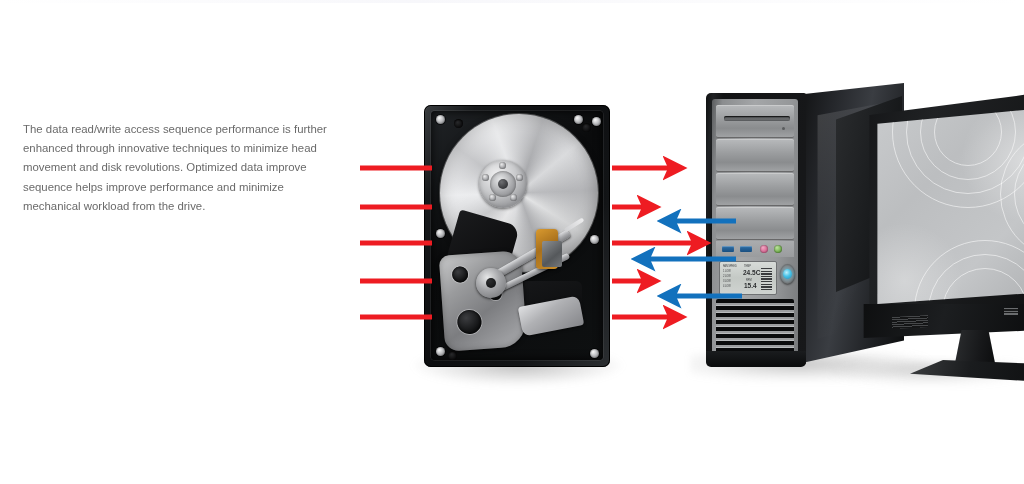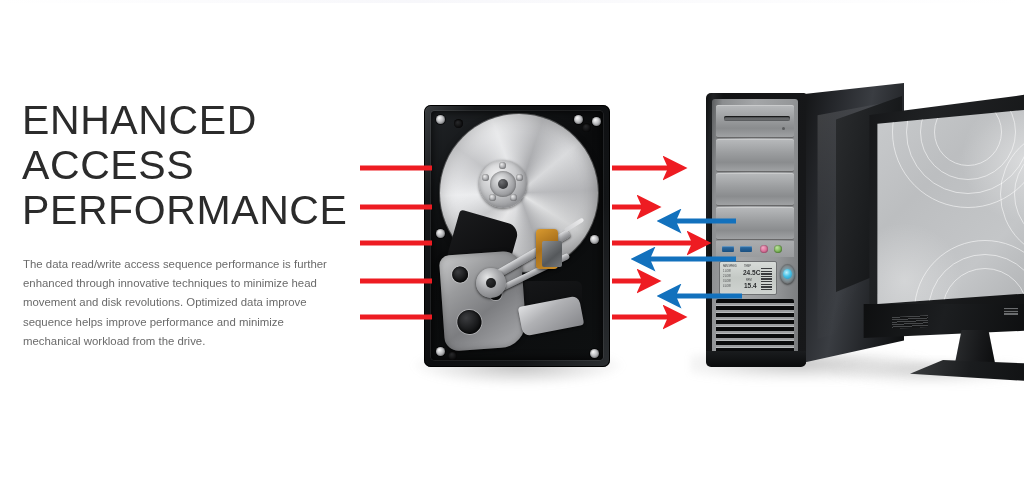--- a/index.html
+++ b/index.html
@@ -566,23 +566,20 @@
   }
 </style>
 </head>
 <body>
 
 <div id="stage">
 
   <div id="top-artifact"></div>
 
   <div id="text-block">
-    <h1 id="headline">ENHANCED
-ACCESS
-PERFORMANCE</h1>
     <p id="body-copy">The data read/write access sequence performance is further enhanced through innovative techniques to minimize head movement and disk revolutions. Optimized data improve sequence helps improve performance and minimize mechanical workload from the drive.</p>
   </div>
 
   <div id="hdd-shadow"></div>
   <div id="hdd">
     <div class="hdd-body"></div>
     <div class="hdd-inner-edge"></div>
 
     <div class="platter"></div>
     <div class="hub">

